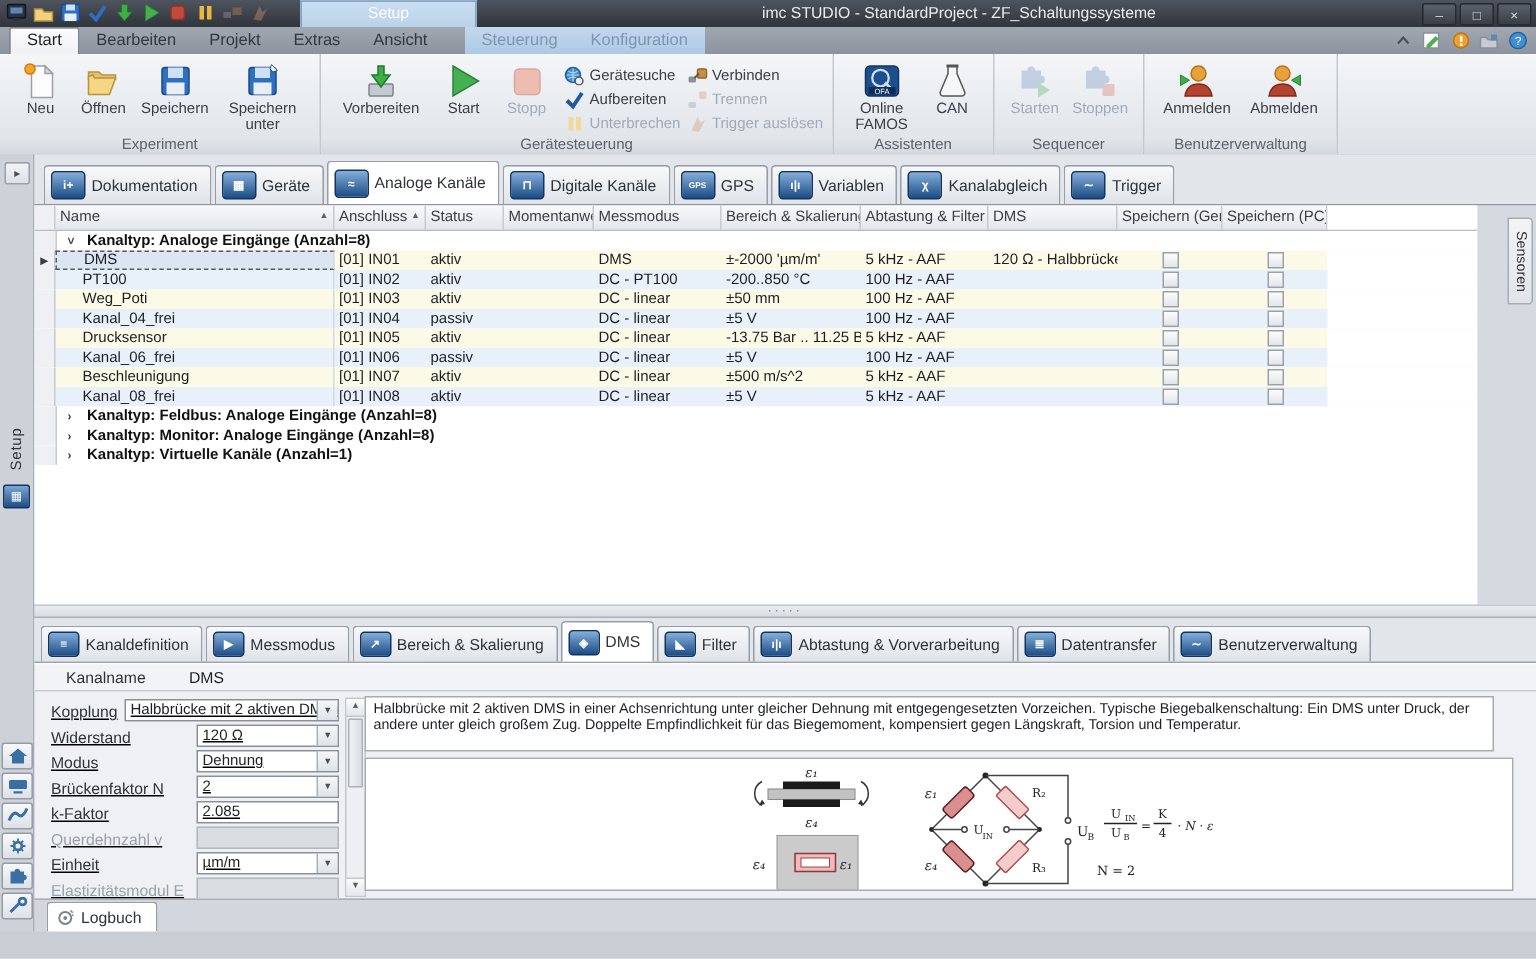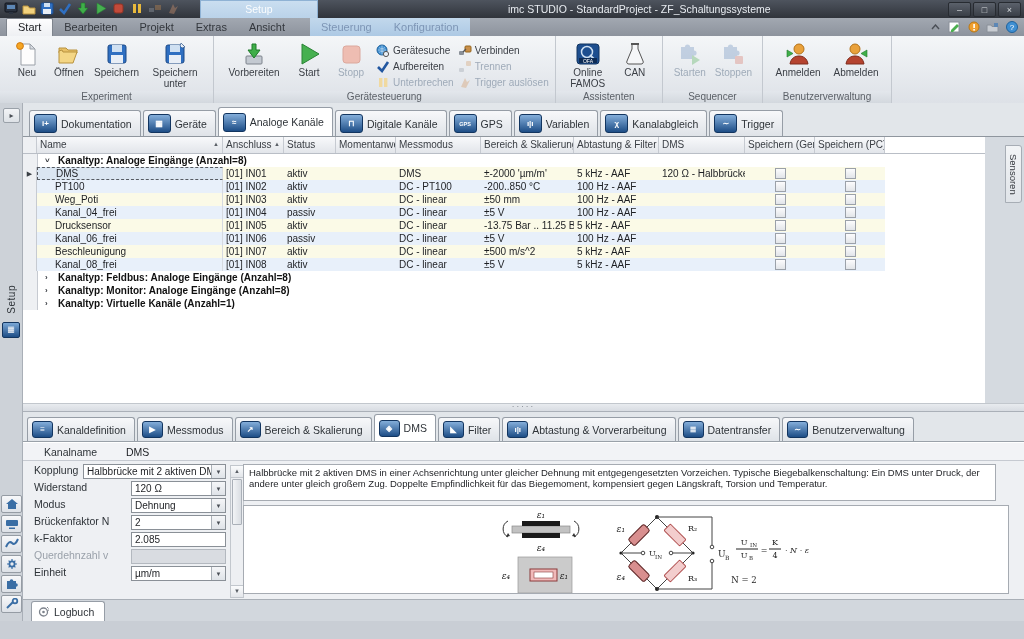--- a/index.html
+++ b/index.html
@@ -92,21 +92,21 @@
   .detail{height:187px;flex:none;display:flex;flex-direction:column;background:#eef0f3;}
   .dtabs{height:30px;background:#e2e6ea;display:flex;align-items:flex-end;padding-left:4px;flex:none;border-bottom:1px solid #9aa1a9;box-sizing:border-box;}
   .dtabs .ttab{height:23px;}
   .dtabs .ttab.active{height:26px;}
   .dtabs .ticon{width:19px;height:15px;}
   .dbody{flex:1;position:relative;overflow:hidden;border-top:1px solid #fff;}
   .knrow{height:17px;background:#f2f3f6;border-bottom:1px solid #c6cad1;display:flex;align-items:center;font-size:10.5px;color:#2e3338;}
   .knlabel{margin-left:21px;width:82px;}
   .knvalue{color:#1c1e22;}
   .form{position:absolute;left:0;top:21px;width:205px;}
-  .frow{display:flex;align-items:flex-start;height:17px;padding-left:11px;}
+  .frow{display:flex;align-items:flex-end;height:17px;padding-left:11px;text-decoration:underline;}
   .flabel{width:97px;font-size:10.5px;color:#2e3338;flex:none;white-space:nowrap;}
   .frow.wide .flabel{width:49px;}
   .fctrl{width:95px;height:15px;border:1px solid #8a9097;background:#fff;box-sizing:border-box;position:relative;font-size:10px;color:#1d1f23;display:flex;align-items:center;padding-left:3px;overflow:hidden;white-space:nowrap;flex:none;}
   .frow.wide .fctrl{width:143px;}
   .fval{overflow:hidden;white-space:nowrap;padding-right:13px;}
   .dd{position:absolute;right:0;top:0;bottom:0;width:13px;border-left:1px solid #aab0b7;background:linear-gradient(#f5f6f8,#dfe3e8);display:flex;align-items:center;justify-content:center;font-size:6px;color:#4a4f56;}
   .frow.off .flabel{color:#9aa1aa;}
   .frow.off .fctrl{background:#d9dce1;border-color:#b3b8bf;}
   .vscroll{position:absolute;left:207px;top:22px;width:14px;height:133px;background:#edeff2;border:1px solid #c2c7cd;box-sizing:border-box;}
   .varr{height:11px;background:linear-gradient(#fafbfc,#e3e6ea);border-bottom:1px solid #c2c7cd;text-align:center;font-size:6px;color:#5a5f66;line-height:11px;}
@@ -884,20 +884,26 @@
                   <span class="fval"></span>
                 </div>
             </div>
             <div class="frow">
               <span class="flabel">Einheit</span>
               <div class="fctrl">
                   <span class="fval">µm/m</span>
                   <span class="dd">▼</span>
                 </div>
             </div>
+            <div class="frow off">
+              <span class="flabel">Elastizitätsmodul E</span>
+              <div class="fctrl">
+                  <span class="fval"></span>
+                </div>
+            </div>
 
           </div>
 
           <div class="vscroll">
             <div class="varr">▲</div>
             <div class="vthumb"></div>
             <div class="varr dn">▼</div>
           </div>
 
           <div class="descbox">Halbbrücke mit 2 aktiven DMS in einer Achsenrichtung unter gleicher Dehnung mit entgegengesetzten Vorzeichen. Typische Biegebalkenschaltung: Ein DMS unter Druck, der andere unter gleich großem Zug. Doppelte Empfindlichkeit für das Biegemoment, kompensiert gegen Längskraft, Torsion und Temperatur.</div>

